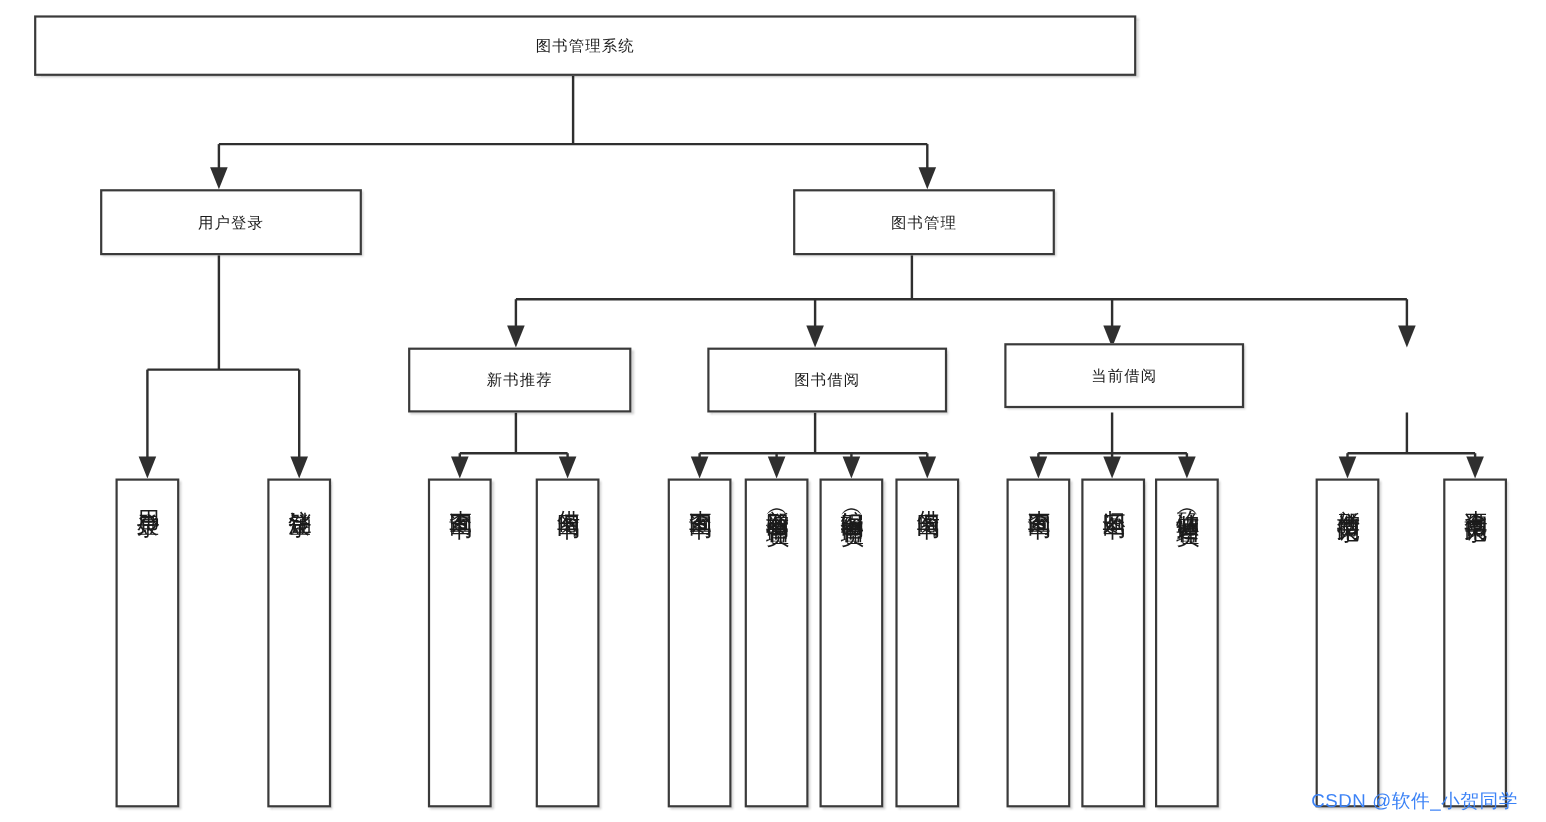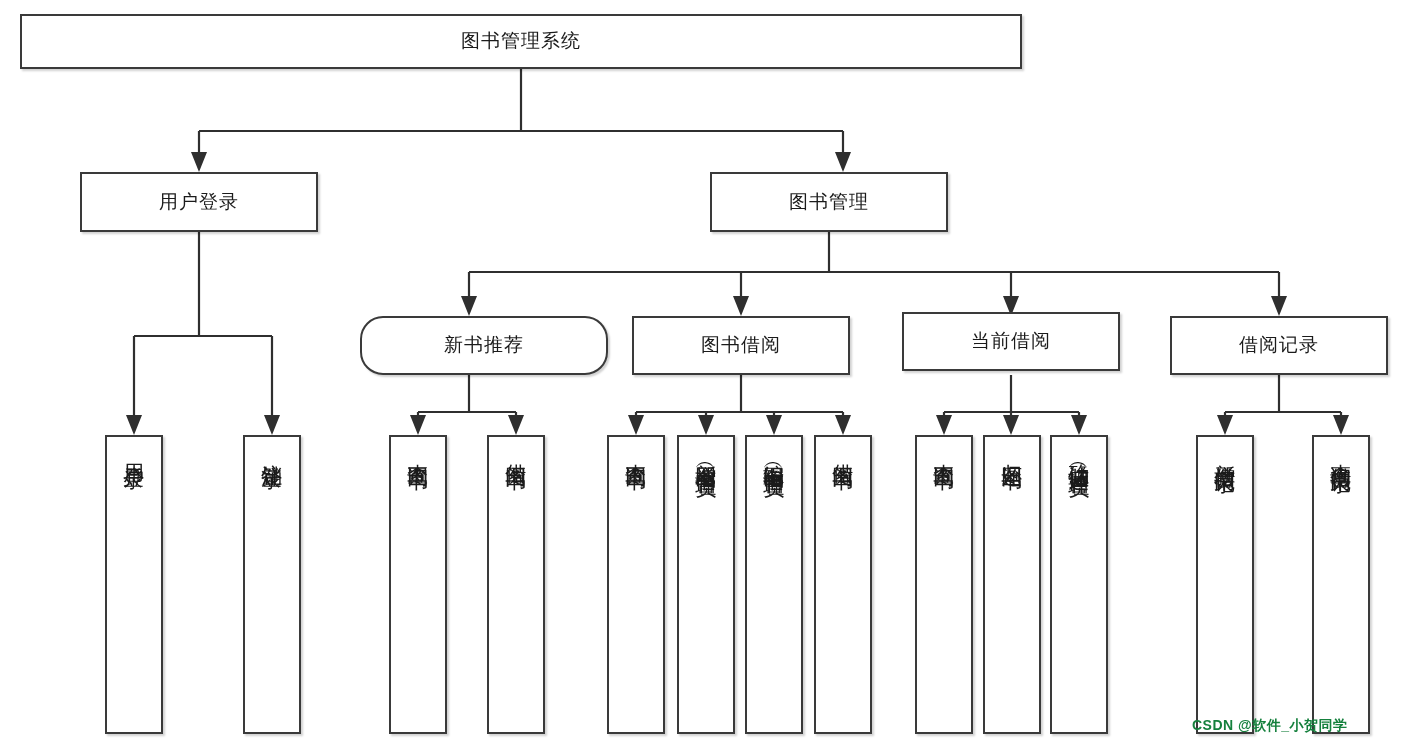--- a/index.html
+++ b/index.html
@@ -30,46 +30,46 @@
     box-sizing: border-box;
     background: #ffffff;
     border: 2px solid #3a3a3a;
     box-shadow: 2px 2px 2px rgba(0,0,0,0.18);
     display: flex;
     align-items: center;
     justify-content: center;
     color: #1b1b1b;
   }
   .node.horizontal {
-    font-size: 19px;
+    font-size: 14px;
     line-height: 1.2;
     letter-spacing: 1px;
+    margin-left: 11px;
   }
   .node.vertical {
     align-items: flex-start;
     justify-content: center;
     padding-top: 10px;
   }
   .node.vertical .vlabel {
     writing-mode: vertical-rl;
     text-orientation: upright;
     font-size: 21px;
     line-height: 1.32;
     letter-spacing: 2px;
     white-space: nowrap;
     text-align: left;
   }
   .watermark {
     position: absolute;
-    font-size: 14px;
-    color: #15803d;
+    font-size: 17px;
+    color: #3b82f6;
     letter-spacing: 0.5px;
     white-space: nowrap;
     user-select: none;
-    font-weight: bold;
   }
 </style>
 </head>
 <body>
 
 <div id="canvas">
 
   <svg class="connectors" viewBox="0 0 1405 747" xmlns="http://www.w3.org/2000/svg">
     <defs>
       <marker id="arrow" viewBox="0 0 12 12" refX="6" refY="10" markerWidth="9" markerHeight="9" orient="auto-start-reverse">
@@ -169,32 +169,29 @@
     <span>图书管理系统</span>
   </div>
 
   <div class="node horizontal" style="left:80px; top:172px; width:238px; height:60px;">
     <span>用户登录</span>
   </div>
   <div class="node horizontal" style="left:710px; top:172px; width:238px; height:60px;align-items:center;">
     <span>图书管理</span>
   </div>
 
-  <div class="node horizontal" style="left:360px; top:316px; width:248px; height:59px;border-radius:23px;">
+  <div class="node horizontal" style="left:360px; top:316px; width:203px; height:59px;">
     <span>新书推荐</span>
   </div>
   <div class="node horizontal" style="left:632px; top:316px; width:218px; height:59px;">
     <span>图书借阅</span>
   </div>
   <div class="node horizontal" style="left:902px; top:312px; width:218px; height:59px;">
     <span>当前借阅</span>
   </div>
-  <div class="node horizontal" style="left:1170px; top:316px; width:218px; height:59px;">
-    <span>借阅记录</span>
-  </div>
 
   <div class="node vertical" style="left:105px; top:435px; width:58px; height:299px;">
     <span class="vlabel">用户登录</span>
   </div>
   <div class="node vertical" style="left:243px; top:435px; width:58px; height:299px;">
     <span class="vlabel">注销登录</span>
   </div>
 
   <div class="node vertical" style="left:389px; top:435px; width:58px; height:299px;">
     <span class="vlabel">查询图书</span>

